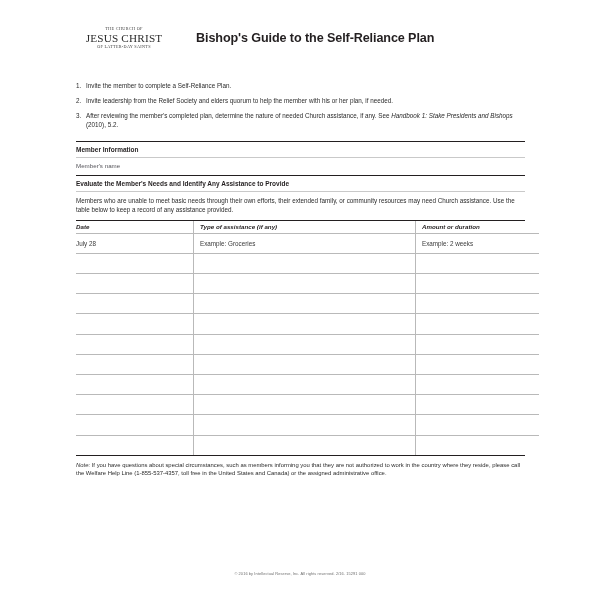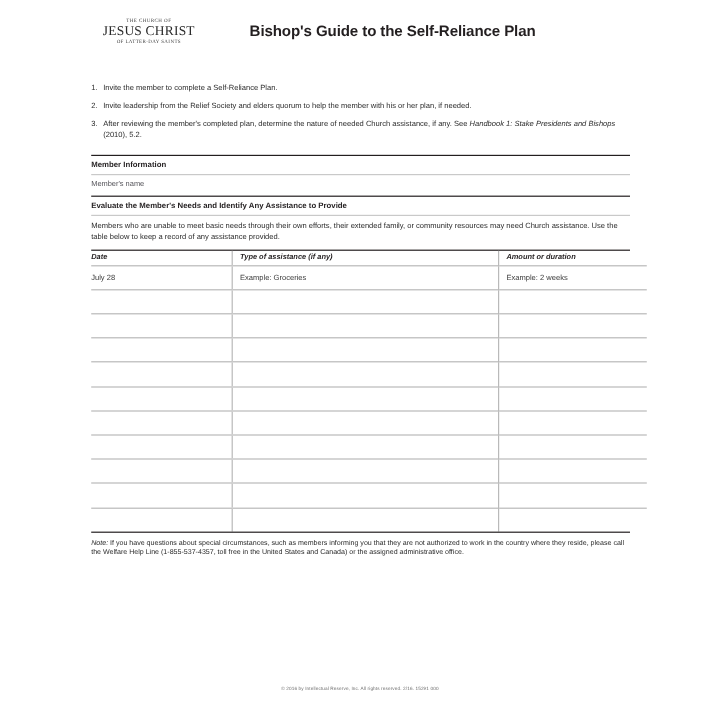--- a/index.html
+++ b/index.html
@@ -19,21 +19,21 @@
     position: relative;
     width: 600px;
     height: 600px;
     background: #ffffff;
     box-sizing: border-box;
   }
 
   .content {
     position: absolute;
     left: 76px;
-    top: 0;
+    top: 12px;
     width: 449px;
   }
 
   
   .header {
     display: flex;
     align-items: flex-start;
     padding-top: 13px;
     height: 40px;
   }
@@ -56,21 +56,21 @@
     letter-spacing: 0.2px;
     margin-bottom: 1.5px;
     color: #2a2a2a;
   }
   .logo .line3 {
     font-family: "Liberation Serif", serif;
     font-size: 4.2px;
     letter-spacing: 0.3px;
   }
   .doc-title {
-    margin-left: 36px;
+    margin-left: 24px;
     font-size: 12.6px;
     font-weight: bold;
     letter-spacing: -0.1px;
     color: #231f20;
     padding-top: 6px;
   }
 
   
   .steps {
     margin-top: 16px;

